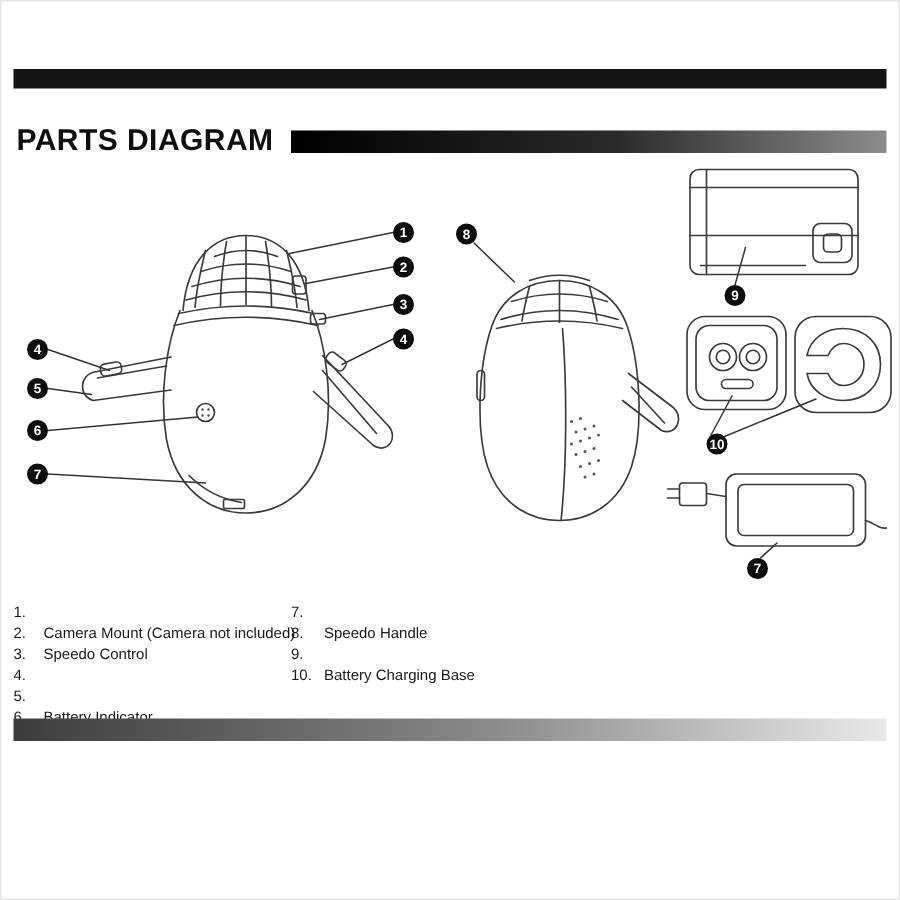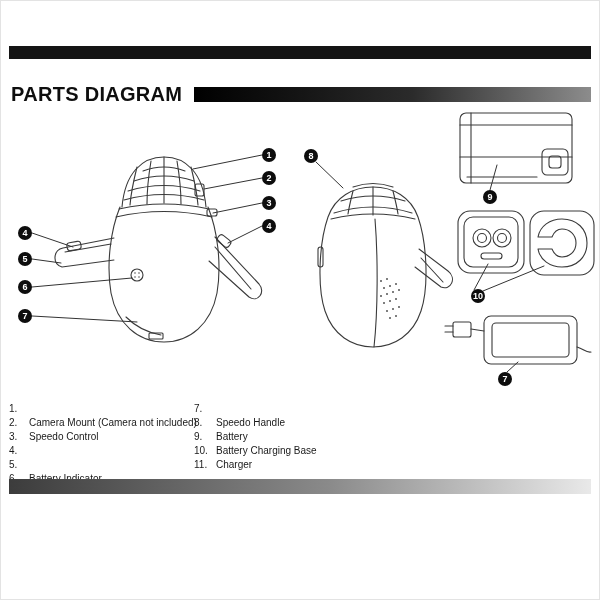--- a/index.html
+++ b/index.html
@@ -233,28 +233,23 @@
     <div class="col col-right">
       <div class="part-row">
         <span class="part-num">7.</span>
       </div>
       <div class="part-row">
         <span class="part-num">8.</span>
         <span class="part-label">Speedo Handle</span>
       </div>
       <div class="part-row">
         <span class="part-num">9.</span>
-        <span class="part-label">Battery</span>
       </div>
       <div class="part-row">
         <span class="part-num">10.</span>
         <span class="part-label">Battery Charging Base</span>
       </div>
-      <div class="part-row">
-        <span class="part-num">11.</span>
-        <span class="part-label">Charger</span>
-      </div>
     </div>
   </div>
 
   <div class="bottom-bar"></div>
 
 </div>
 
 </body></html>

